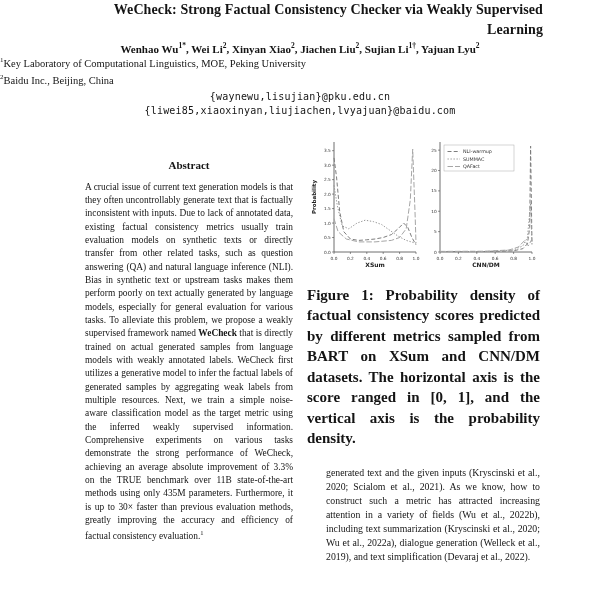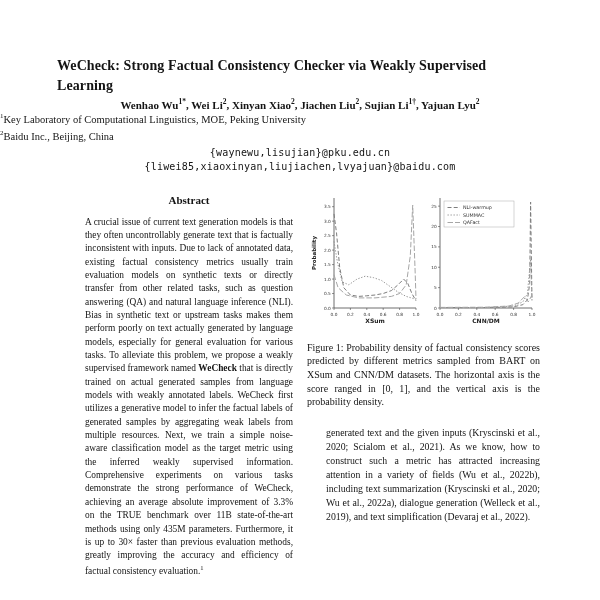--- a/index.html
+++ b/index.html
@@ -5,53 +5,53 @@
   html,body{margin:0;padding:0;background:#e8e8e8;}
   .page{
     position:relative;
     width:600px;height:600px;
     background:#ffffff;
     overflow:hidden;
     font-family:"Liberation Serif","DejaVu Serif",serif;
     color:#141414;
     margin:0 auto;
   }
-  .titleblock{padding-top:56px;text-align:left;}
+  .titleblock{text-align:right;}
   h1.title{
     font-size:14px;font-weight:bold;line-height:1.45;
     max-width:486px;margin:0 auto;letter-spacing:.1px;
   }
   .authors{font-size:11px;font-weight:bold;text-align:center;}
   .authors sup{font-size:7.5px;}
   .affil{font-size:10.5px;text-align:left;line-height:1.35;margin-top:2px;}
   .affil sup{font-size:7px;}
   .emails{
     font-family:"DejaVu Sans Mono","Liberation Mono",monospace;
     font-size:10px;text-align:center;line-height:1.45;margin-top:2px;
     letter-spacing:.2px;
   }
   .columns{
     display:flex;gap:9px;
     padding:17px 84px 0 80px;
-    align-items:flex-start;
+    align-items:center;
   }
   .col-left{width:218px;flex:0 0 218px;}
   .col-right{width:233px;flex:0 0 233px;}
   .abstract-head{
     font-size:11px;font-weight:bold;text-align:center;margin:2px 0 10px 0;
   }
   .abstract-body{
     font-size:9.4px;line-height:1.42;text-align:justify;
     padding:0 5px;hyphens:auto;-webkit-hyphens:auto;
   }
   .abstract-body sup{font-size:6.5px;}
   .figure{margin:0;padding:0;}
   .figure svg{display:block;}
   .caption{
-    font-size:10px;line-height:1.37;text-align:justify;margin-top:7px;
+    font-size:15px;line-height:1.37;text-align:justify;margin-top:7px;font-weight:bold;
   }
   .bodytext{font-size:9.8px;line-height:1.43;text-align:justify;hyphens:auto;margin-left:19px;}
   .para1{margin-top:17px;}
   .para2{margin-top:4px;text-indent:11px;}
   b.wkbold{font-weight:bold;}
 </style>
 </head>
 <body>
 
 <div class="page">

